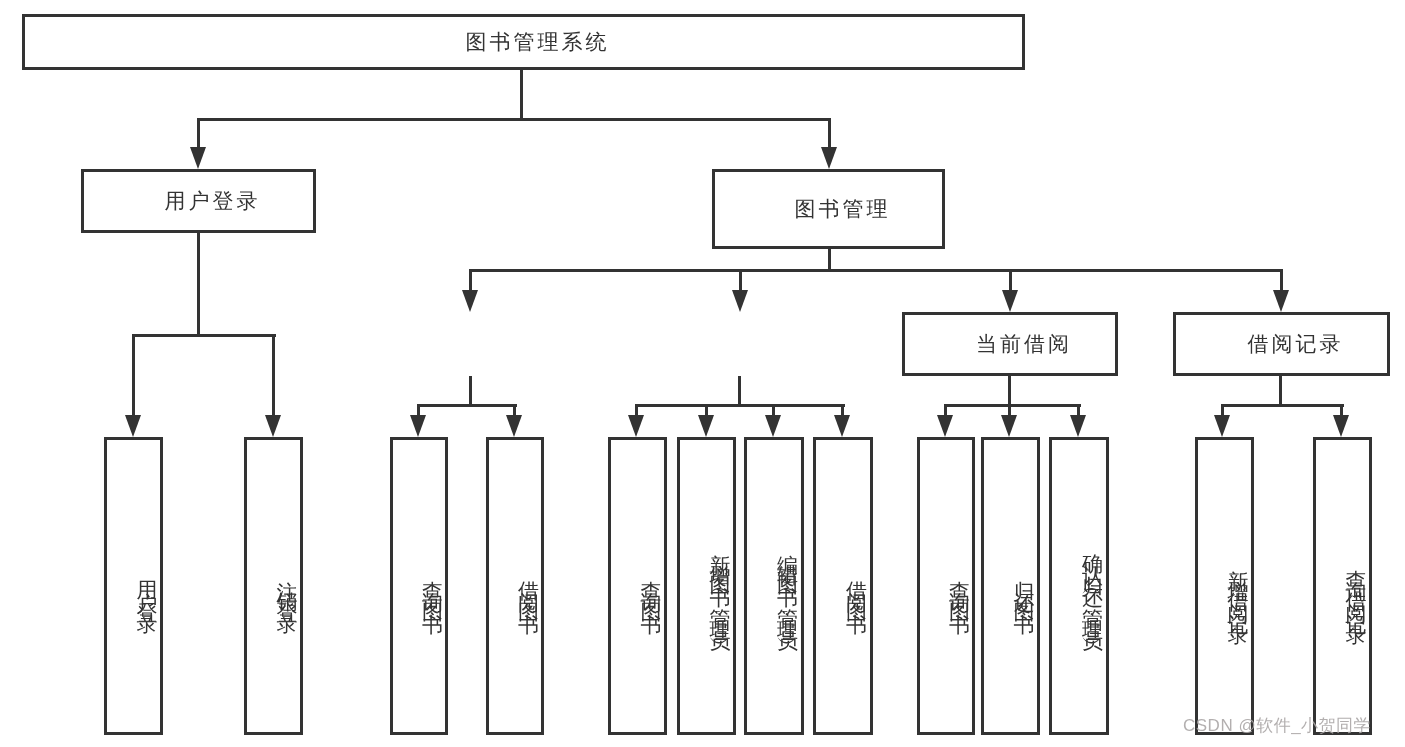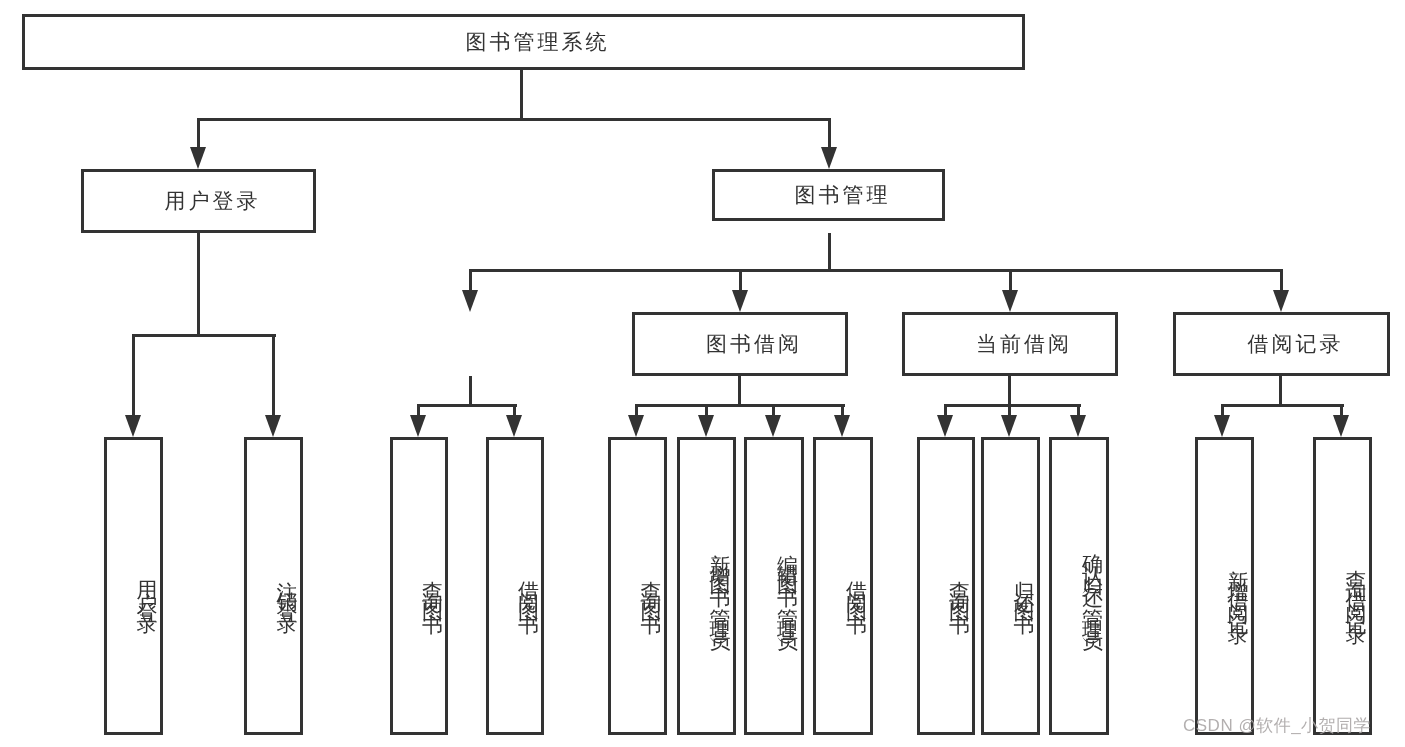--- a/index.html
+++ b/index.html
@@ -67,21 +67,21 @@
   <div class="vl" style="left:520px;top:70px;height:48px"></div>
   <div class="hl" style="left:197px;top:118px;width:634px"></div>
   <div class="vl" style="left:197px;top:118px;height:30px"></div>
   <div class="ah" style="left:190px;top:147px"></div>
   <div class="vl" style="left:828px;top:118px;height:30px"></div>
   <div class="ah" style="left:821px;top:147px"></div>
 
   <div class="box" style="left:81px;top:169px;width:235px;height:64px">
     <span>用户登录</span>
   </div>
-  <div class="box" style="left:712px;top:169px;width:233px;height:52px">
+  <div class="box" style="left:712px;top:169px;width:233px;height:80px">
     <span>图书管理</span>
   </div>
 
   <div class="vl" style="left:197px;top:233px;height:102px"></div>
   <div class="hl" style="left:132px;top:334px;width:144px"></div>
   <div class="vl" style="left:132px;top:334px;height:82px"></div>
   <div class="ah" style="left:125px;top:415px"></div>
   <div class="vl" style="left:272px;top:334px;height:82px"></div>
   <div class="ah" style="left:265px;top:415px"></div>
 
@@ -89,23 +89,20 @@
   <div class="hl" style="left:469px;top:269px;width:814px"></div>
   <div class="vl" style="left:469px;top:269px;height:23px"></div>
   <div class="ah" style="left:462px;top:290px"></div>
   <div class="vl" style="left:739px;top:269px;height:23px"></div>
   <div class="ah" style="left:732px;top:290px"></div>
   <div class="vl" style="left:1009px;top:269px;height:23px"></div>
   <div class="ah" style="left:1002px;top:290px"></div>
   <div class="vl" style="left:1280px;top:269px;height:23px"></div>
   <div class="ah" style="left:1273px;top:290px"></div>
 
-  <div class="box" style="left:632px;top:312px;width:216px;height:64px">
-    <span>图书借阅</span>
-  </div>
   <div class="box" style="left:1173px;top:312px;width:217px;height:64px">
     <span>借阅记录</span>
   </div>
   <div class="box" style="left:902px;top:312px;width:216px;height:64px">
     <span>当前借阅</span>
   </div>
 
   <div class="vl" style="left:469px;top:376px;height:30px"></div>
   <div class="hl" style="left:417px;top:404px;width:100px"></div>
   <div class="vl" style="left:417px;top:404px;height:13px"></div>

